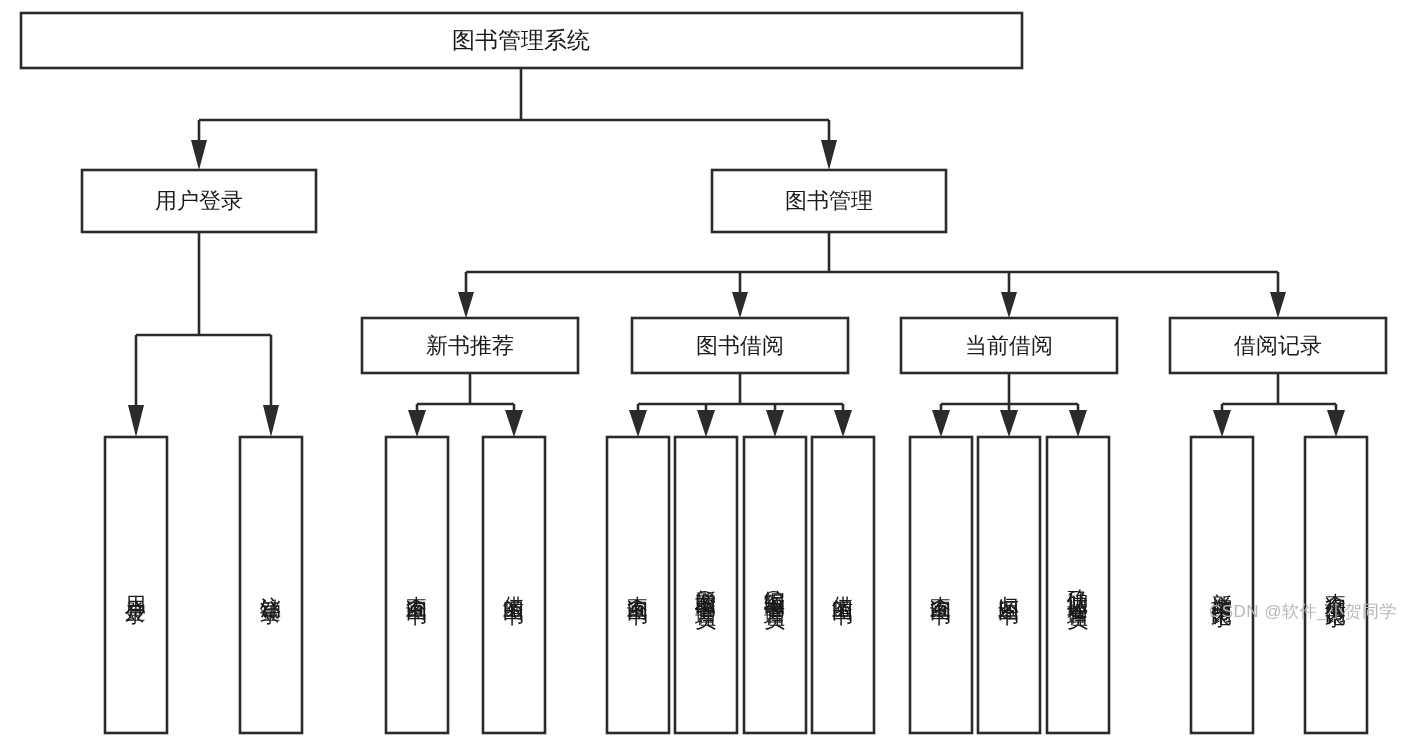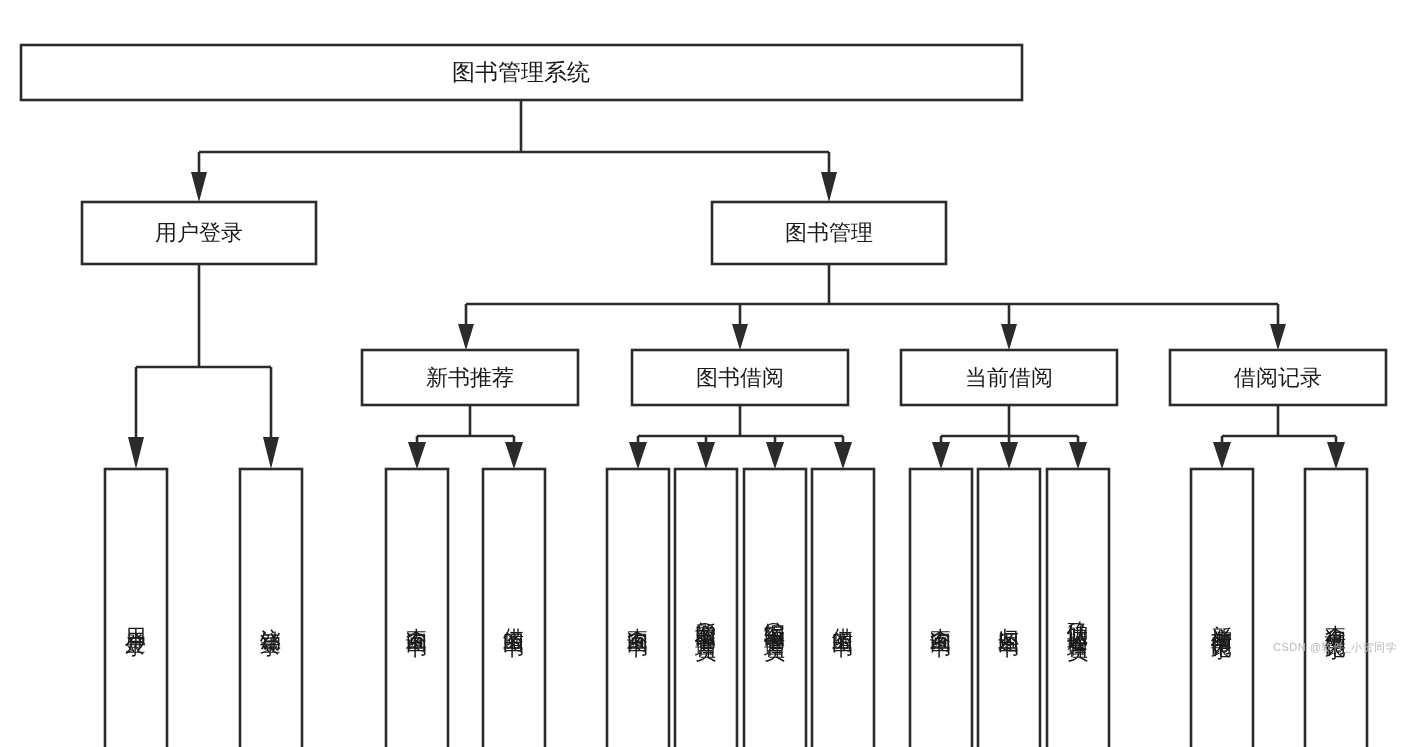--- a/index.html
+++ b/index.html
@@ -11,21 +11,20 @@
     width: 1405px;
     height: 747px;
     font-family: "Liberation Sans", "DejaVu Sans", sans-serif;
     overflow: hidden;
   }
   #diagram-root {
     position: relative;
     width: 1405px;
     height: 629px;
     background: #ffffff;
-    margin-top: 32px;
   }
   svg#diagram-svg {
     position: absolute;
     top: 0;
     left: 0;
     width: 1405px;
     height: 747px;
     display: block;
   }
   .node-rect {
@@ -66,21 +65,21 @@
     align-items: center;
     justify-content: center;
     white-space: nowrap;
     pointer-events: none;
   }
   #watermark {
     position: absolute;
     right: 8px;
     bottom: 6px;
     font-family: "Liberation Sans", "DejaVu Sans", sans-serif;
-    font-size: 11px;
+    font-size: 17px;
     color: #b8b8b8;
     letter-spacing: 0.5px;
     user-select: none;
   }
 </style>
 </head>
 <body>
 
 <div id="diagram-root">
 

